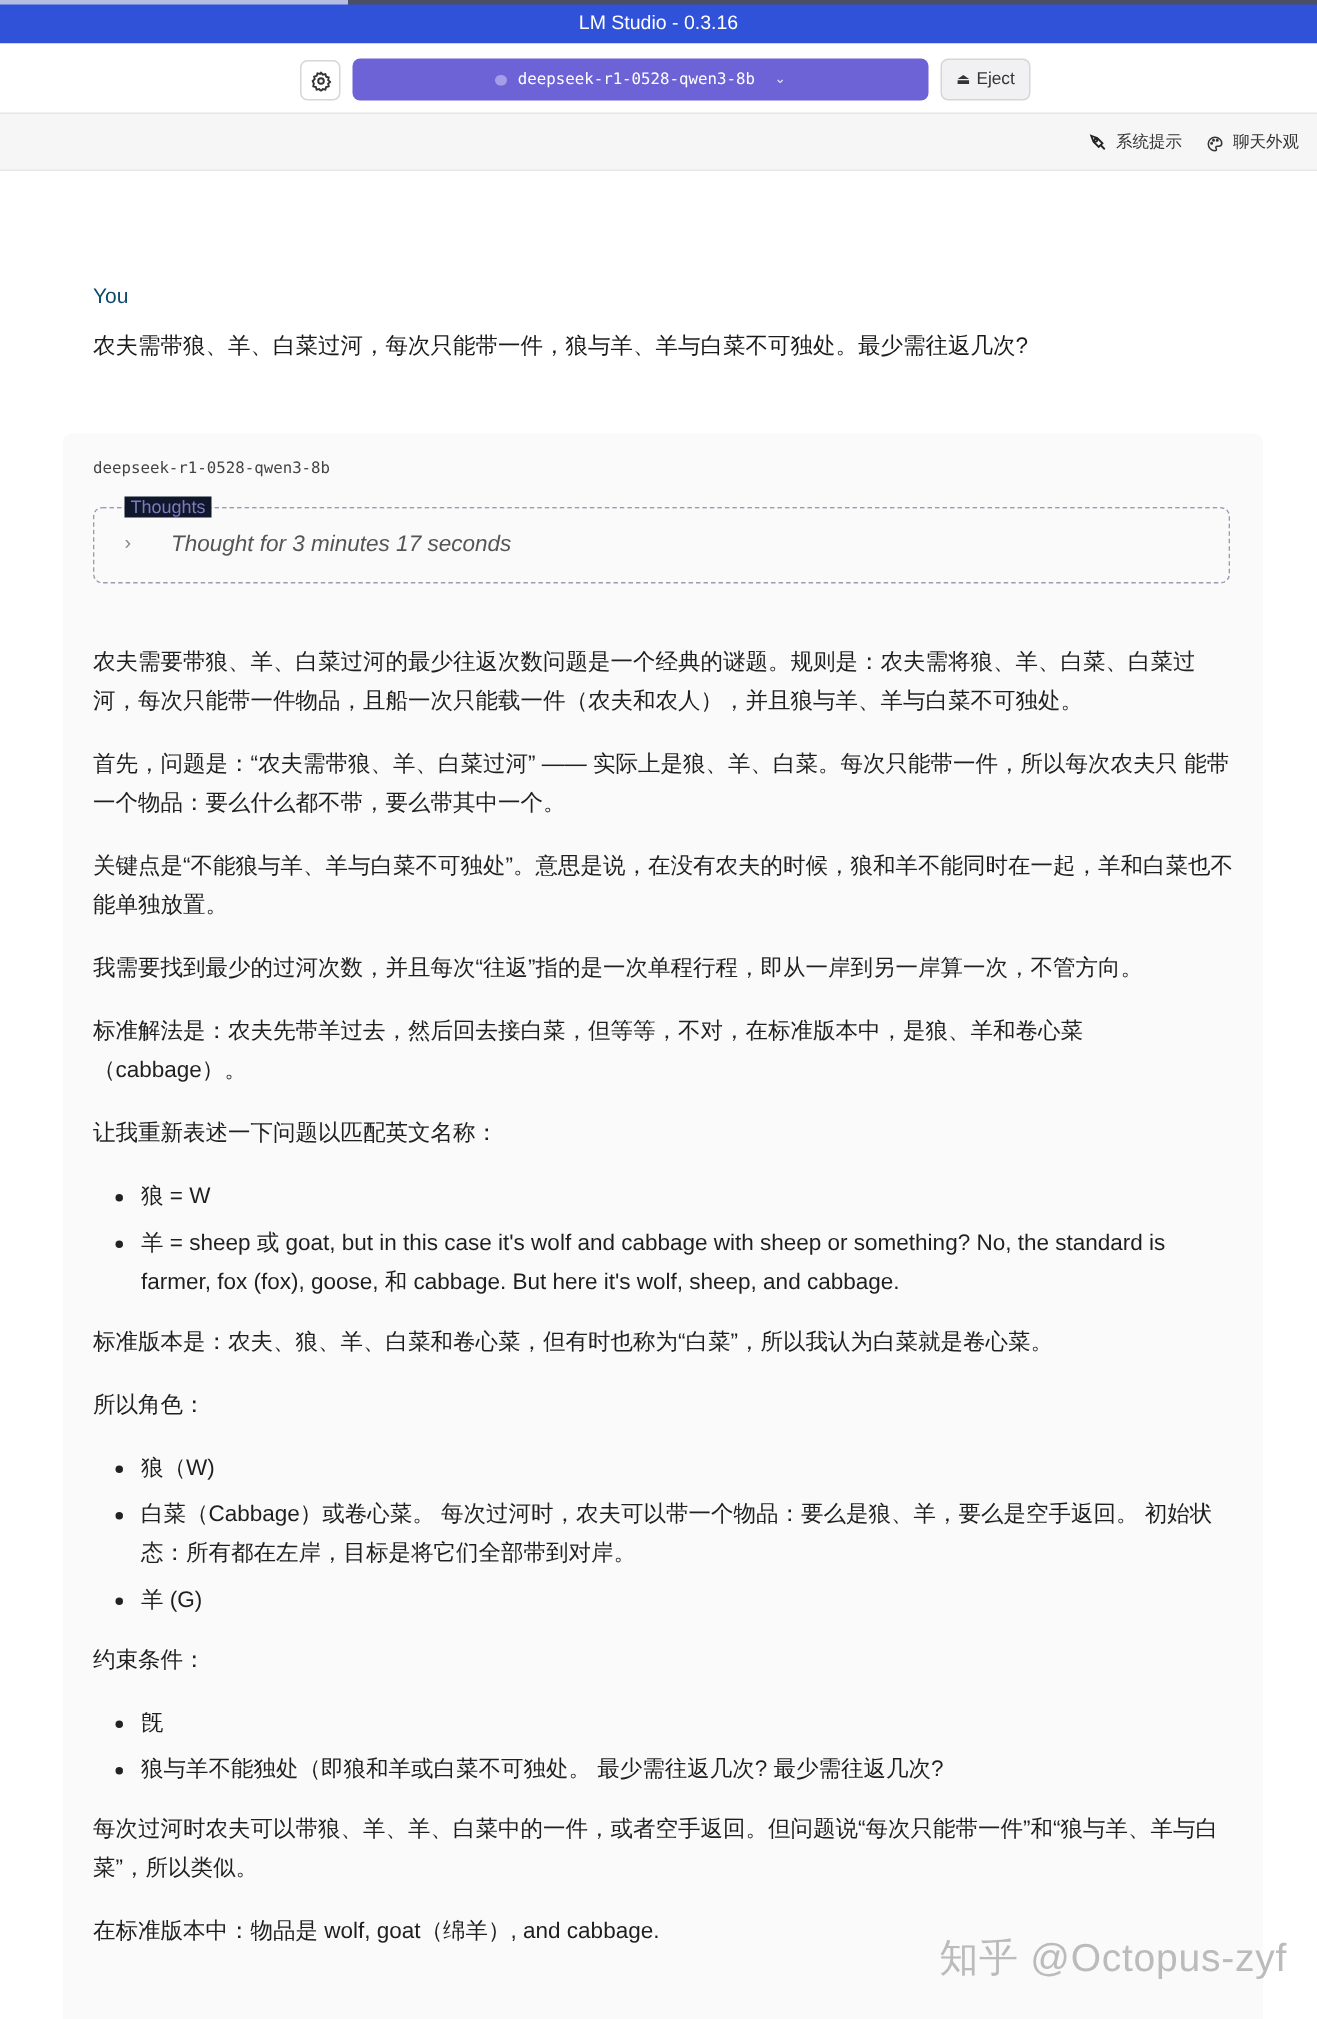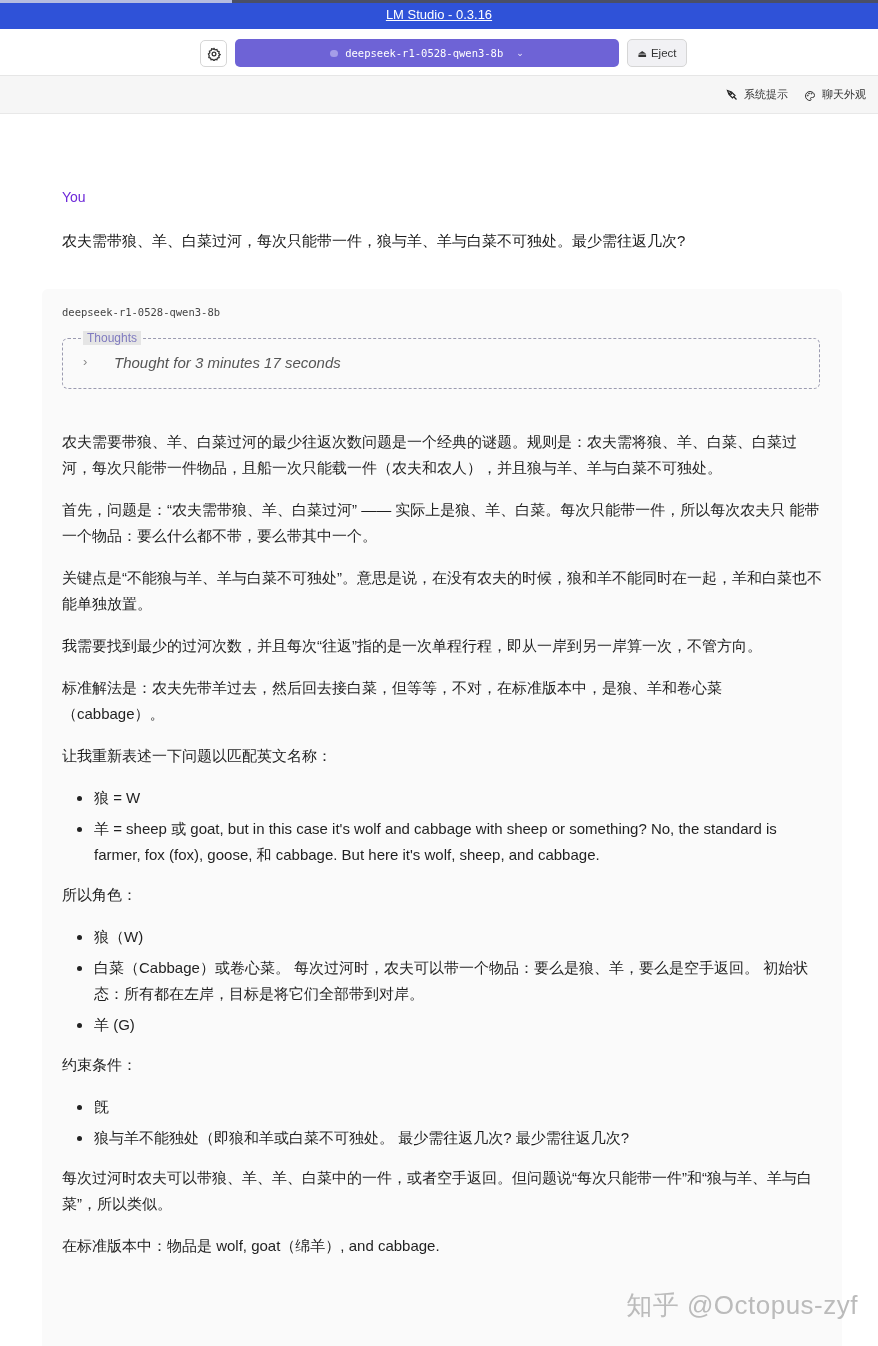--- a/index.html
+++ b/index.html
@@ -4,21 +4,20 @@
   <style>
     * { box-sizing: border-box; margin: 0; padding: 0; }
     html, body { width: 878px; height: 1346px; overflow: hidden; background: #ffffff; }
     body { font-family: "Liberation Sans", "DejaVu Sans", sans-serif; color: #1f1f1f; position: relative; }
 
     .titlebar {
       position: absolute; top: 0; left: 0; width: 878px; height: 29px;
       background: #2f52d8; color: #ffffff;
       display: flex; align-items: center; justify-content: center;
       font-size: 13px;
-      text-decoration: underline;
     }
     .titlebar .progress {
       position: absolute; top: 0; left: 0; width: 232px; height: 3px; background: #b5bde0;
     }
     .titlebar .progress-rest {
       position: absolute; top: 0; left: 232px; right: 0; height: 3px; background: #4a4f66;
     }
 
     .toolbar {
       position: absolute; top: 29px; left: 0; width: 878px; height: 47px;
@@ -48,37 +47,37 @@
       position: absolute; top: 76px; left: 0; width: 878px; height: 38px;
       background: #f6f6f6; border-bottom: 1px solid #e8e8e8;
     }
     .subbar .item {
       position: absolute; top: 11px; display: flex; align-items: center; gap: 6px;
       font-size: 11px; color: #333;
     }
 
     .chat { position: absolute; top: 114px; left: 0; width: 878px; height: 1232px; background: #ffffff; overflow: hidden; }
 
-    .you-label { position: absolute; left: 62px; top: 75px; font-size: 14px; color: #6d28d9; }
-    .user-msg { position: absolute; left: 62px; top: 107px; font-size: 15px; color: #1a1a1a; margin-top: 11px; }
+    .you-label { position: absolute; left: 62px; top: 75px; font-size: 14px; color: #0c4a6e; }
+    .user-msg { position: absolute; left: 62px; top: 107px; font-size: 15px; color: #1a1a1a; }
 
     .assistant {
       position: absolute; left: 42px; top: 175px; width: 800px; height: 1080px;
       background: #fafafa; border-radius: 6px;
     }
     .model-name {
       position: absolute; left: 20px; top: 17px;
       font-family: "DejaVu Sans Mono", "Liberation Mono", monospace; font-size: 10.5px; color: #444;
     }
     .thoughts {
       position: absolute; left: 20px; top: 49px; width: 758px; height: 51px;
       border: 1px dashed #9b9bb0; border-radius: 6px;
     }
     .thoughts .legend {
-      position: absolute; left: 20px; top: -8px; padding: 0 4px; background: #e5e5e5;
+      position: absolute; left: 20px; top: -8px; padding: 0 4px; background: #0f172a;
       font-size: 12px; color: #7f7abf;
     }
     .thoughts .chev { position: absolute; left: 20px; top: 15px; font-size: 13px; color: #888; }
     .thoughts .summary { position: absolute; left: 51px; top: 15px; font-size: 15px; font-style: italic; color: #555; }
 
     .body { position: absolute; left: 20px; top: 112px; width: 760px; font-size: 15px; line-height: 26px; color: #1f1f1f; margin-top: 28px; }
     .body p { margin-bottom: 16px; }
     .body p.gap { margin-top: 14px; }
     .body ul { list-style: none; margin: 0 0 14px 0; padding: 0; }
     .body li { position: relative; padding-left: 32px; margin-bottom: 5px; }
@@ -156,20 +155,21 @@
       <p>农夫需要带狼、羊、白菜过河的最少往返次数问题是一个经典的谜题。规则是：农夫需将狼、羊、白菜、白菜过河，每次只能带一件物品，且船一次只能载一件（农夫和农人），并且狼与羊、羊与白菜不可独处。</p>
       <p>首先，问题是：“农夫需带狼、羊、白菜过河” —— 实际上是狼、羊、白菜。每次只能带一件，所以每次农夫只 能带一个物品：要么什么都不带，要么带其中一个。</p>
       <p class="gap">关键点是“不能狼与羊、羊与白菜不可独处”。意思是说，在没有农夫的时候，狼和羊不能同时在一起，羊和白菜也不能单独放置。</p>
       <p>我需要找到最少的过河次数，并且每次“往返”指的是一次单程行程，即从一岸到另一岸算一次，不管方向。</p>
       <p>标准解法是：农夫先带羊过去，然后回去接白菜，但等等，不对，在标准版本中，是狼、羊和卷心菜（cabbage）。</p>
       <p>让我重新表述一下问题以匹配英文名称：</p>
       <ul>
         <li>狼 = W</li>
         <li>羊 = sheep 或 goat, but in this case it's wolf and cabbage with sheep or something? No, the standard is farmer, fox (fox), goose, 和 cabbage. But here it's wolf, sheep, and cabbage.</li>
       </ul>
+      <p>标准版本是：农夫、狼、羊、白菜和卷心菜，但有时也称为“白菜”，所以我认为白菜就是卷心菜。</p>
       <p>所以角色：</p>
       <ul>
         <li>狼（W)</li>
         <li>白菜（Cabbage）或卷心菜。 每次过河时，农夫可以带一个物品：要么是狼、羊，要么是空手返回。 初始状态：所有都在左岸，目标是将它们全部带到对岸。</li>
         <li>羊 (G)</li>
       </ul>
       <p>约束条件：</p>
       <ul>
         <li>旣</li>
         <li>狼与羊不能独处（即狼和羊或白菜不可独处。 最少需往返几次? 最少需往返几次?</li>

